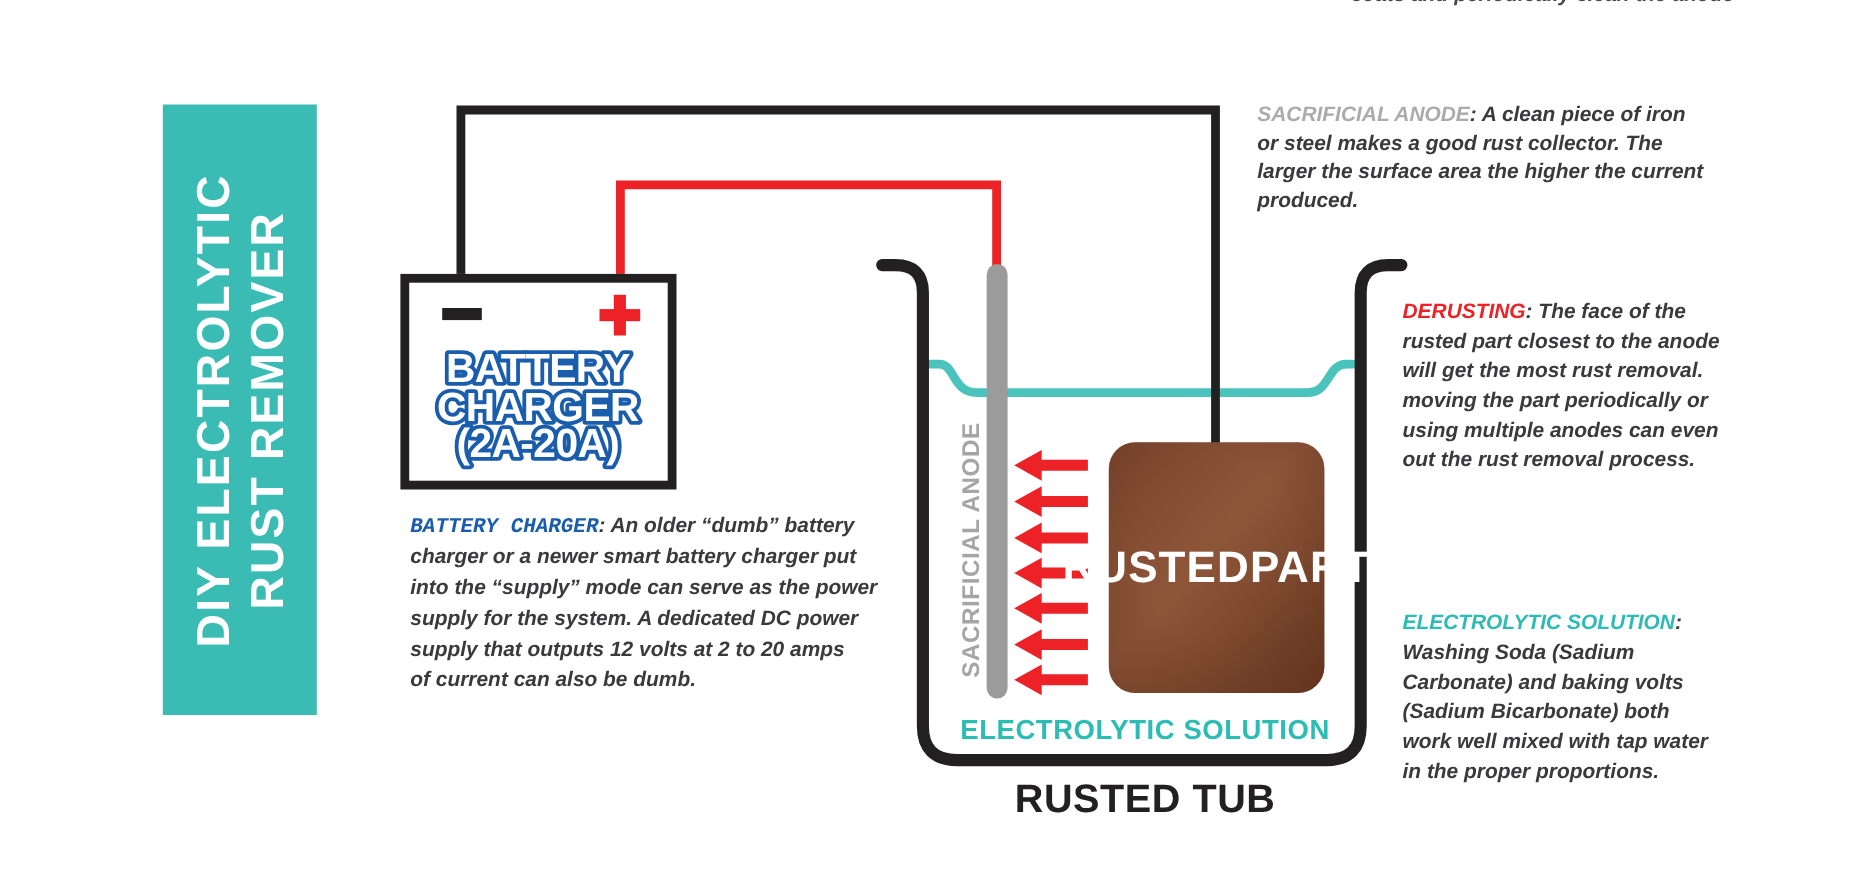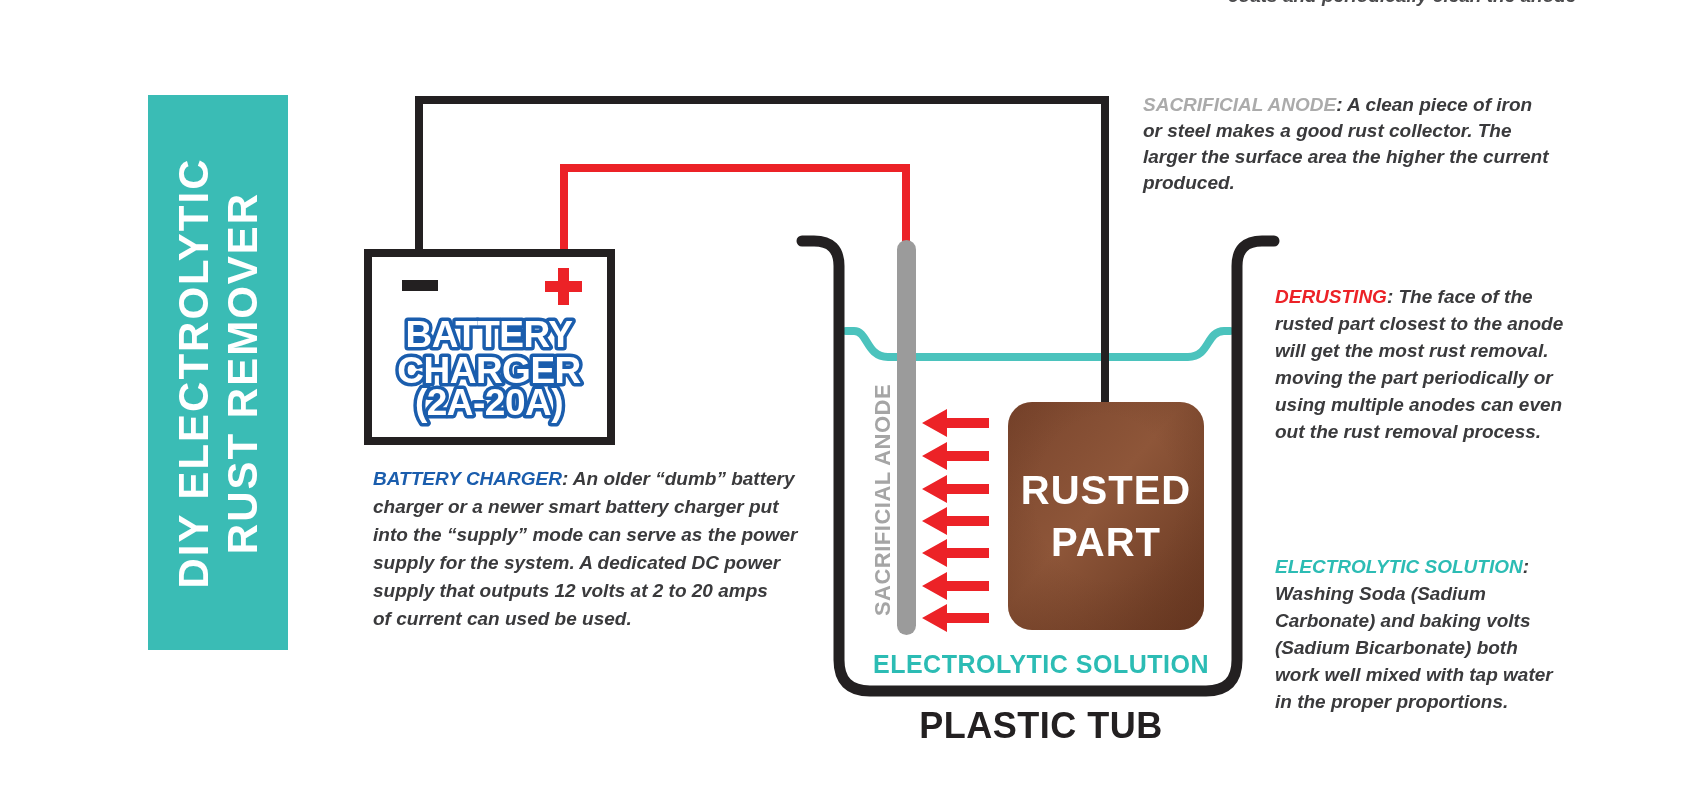--- a/index.html
+++ b/index.html
@@ -33,37 +33,37 @@
   .wire-red{stroke:var(--accent_red);stroke-width:8;fill:none;}
   .tub-outline{stroke:var(--wire_black);stroke-width:11;fill:none;stroke-linecap:round;stroke-linejoin:round;}
   .water{stroke:var(--water_teal);stroke-width:8;fill:none;stroke-linecap:round;}
   .anode-bar{fill:var(--anode_gray);}
   .arrow{fill:var(--accent_red);}
 
   
   .anode-vlabel{position:absolute;left:883px;top:500px;width:260px;height:26px;
                 transform:translate(-50%,-50%) rotate(-90deg);text-align:center;
                 font-weight:700;font-size:22px;letter-spacing:0.5px;color:var(--anode_label_gray);white-space:nowrap;}
-  .rusted-label{position:absolute;left:1008px;top:402px;width:196px;height:228px;display:flex;flex-direction:column;
+  .rusted-label{position:absolute;left:1008px;top:402px;width:196px;height:228px;display:flex;flex-direction:row;
                 align-items:center;justify-content:center;color:#fff;font-weight:700;font-size:40px;line-height:52px;
                 letter-spacing:1px;}
   .solution-label{position:absolute;left:846px;top:650px;width:390px;text-align:center;color:var(--solution_teal);
                   font-weight:700;font-size:25px;letter-spacing:0.5px;white-space:nowrap;}
   .tub-label{position:absolute;left:846px;top:705px;width:390px;text-align:center;color:var(--wire_black);
              font-weight:700;font-size:36px;letter-spacing:0.5px;white-space:nowrap;}
 
   
   .note{position:absolute;font:italic 700 19px "Liberation Sans",sans-serif;color:var(--text_dark);}
   .note .line{white-space:nowrap;}
   .note-sacrificial{left:1143px;top:92px;line-height:26px;}
   .note-battery{left:373px;top:465px;line-height:28px;}
-  .note-derusting{left:1275px;top:283px;line-height:27px;}
+  .note-derusting{left:1275px;top:270px;line-height:27px;}
   .note-solution{left:1275px;top:533px;line-height:27px;margin-top:20px;}
   .lbl-gray{color:var(--note_label_gray);}
-  .lbl-blue{color:var(--charger_blue);}
+  .lbl-blue{color:var(--charger_blue);font-family:Liberation Mono, monospace;}
   .lbl-red{color:var(--accent_red);}
   .lbl-teal{color:var(--solution_teal);}
 </style>
 </head>
 <body>
 
 <div class="canvas">
 
   <div class="clipped-top">coats and periodically clean the anode</div>
 
@@ -117,36 +117,36 @@
     <text class="charger-text" x="125" y="134">CHARGER</text>
     <text class="charger-text" x="125" y="166">(2A-20A)</text>
   </svg>
 
   <div class="anode-vlabel">SACRIFICIAL ANODE</div>
   <div class="rusted-label">
     <div>RUSTED</div>
     <div>PART</div>
   </div>
   <div class="solution-label">ELECTROLYTIC SOLUTION</div>
-  <div class="tub-label">PLASTIC TUB</div>
+  <div class="tub-label">RUSTED TUB</div>
 
   <div class="note note-sacrificial">
     <div class="line"><span class="lbl-gray">SACRIFICIAL ANODE</span><span>: A clean piece of iron</span></div>
     <div class="line">or steel makes a good rust collector. The</div>
     <div class="line">larger the surface area the higher the current</div>
     <div class="line">produced.</div>
   </div>
 
   <div class="note note-battery">
     <div class="line"><span class="lbl-blue">BATTERY CHARGER</span><span>: An older “dumb” battery</span></div>
     <div class="line">charger or a newer smart battery charger put</div>
     <div class="line">into the “supply” mode can serve as the power</div>
     <div class="line">supply for the system. A dedicated DC power</div>
     <div class="line">supply that outputs 12 volts at 2 to 20 amps</div>
-    <div class="line">of current can used be used.</div>
+    <div class="line">of current can also be dumb.</div>
   </div>
 
   <div class="note note-derusting">
     <div class="line"><span class="lbl-red">DERUSTING</span><span>: The face of the</span></div>
     <div class="line">rusted part closest to the anode</div>
     <div class="line">will get the most rust removal.</div>
     <div class="line">moving the part periodically or</div>
     <div class="line">using multiple anodes can even</div>
     <div class="line">out the rust removal process.</div>
   </div>

